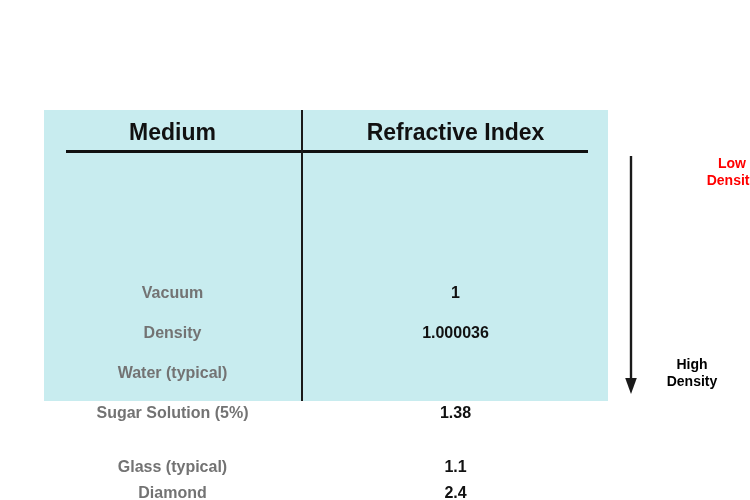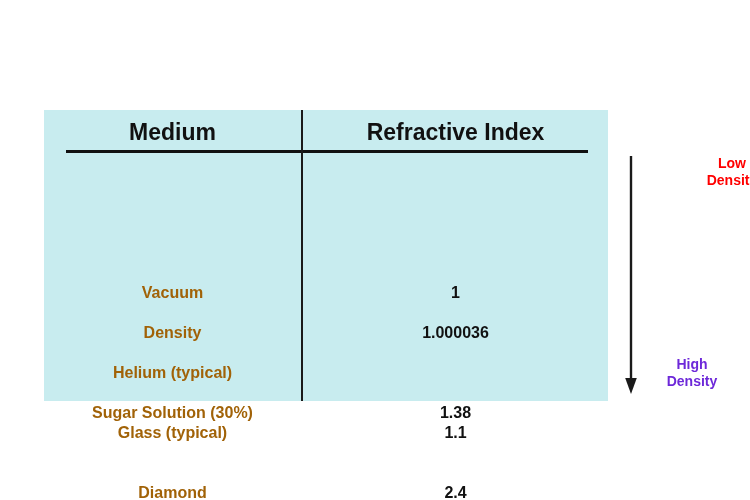--- a/index.html
+++ b/index.html
@@ -81,21 +81,21 @@
   }
   .cell-medium {
     position: absolute;
     left: 0px;
     width: 257px;
     height: 30px;
     line-height: 30px;
     text-align: center;
     font-size: 16px;
     font-weight: bold;
-    color: #a16207;
+    color: #737373;
   }
   .cell-index {
     position: absolute;
     left: 259px;
     width: 305px;
     height: 30px;
     line-height: 30px;
     text-align: center;
     font-size: 16px;
     font-weight: bold;
@@ -169,29 +169,29 @@
       <div class="cell-medium">Vacuum</div>
       <div class="cell-index">1</div>
     </div>
 
     <div class="data-row" style="top:208px;">
       <div class="cell-medium">Density</div>
       <div class="cell-index">1.000036</div>
     </div>
 
     <div class="data-row" style="top:248px;">
-      <div class="cell-medium">Helium (typical)</div>
+      <div class="cell-medium">Water (typical)</div>
     </div>
 
     <div class="data-row" style="top:288px;">
-      <div class="cell-medium">Sugar Solution (30%)</div>
+      <div class="cell-medium">Sugar Solution (5%)</div>
       <div class="cell-index">1.38</div>
     </div>
 
-    <div class="data-row" style="top:308px;">
+    <div class="data-row" style="top:342px;">
       <div class="cell-medium">Glass (typical)</div>
       <div class="cell-index">1.1</div>
     </div>
 
     <div class="data-row" style="top:368px;">
       <div class="cell-medium">Diamond</div>
       <div class="cell-index">2.4</div>
     </div>
 
   </div>
@@ -199,17 +199,17 @@
   <div id="density-annotation">
 
 
     <div id="low-density-label" style="color: rgb(255, 0, 0);">Low<br>Density</div>
 
     <svg id="density-arrow" viewBox="0 0 26 240">
       <line x1="9" y1="0" x2="9" y2="226" stroke="#1a1a1a" stroke-width="2.4"></line>
       <polygon points="9,238 3.2,222 14.8,222" fill="#1a1a1a"></polygon>
     </svg>
 
-    <div id="high-density-label" style="color: #6d28d9;">High<br>Density</div>
+    <div id="high-density-label" style="color: #000000;">High<br>Density</div>
 
   </div>
 
 </div>
 
 </body></html>

